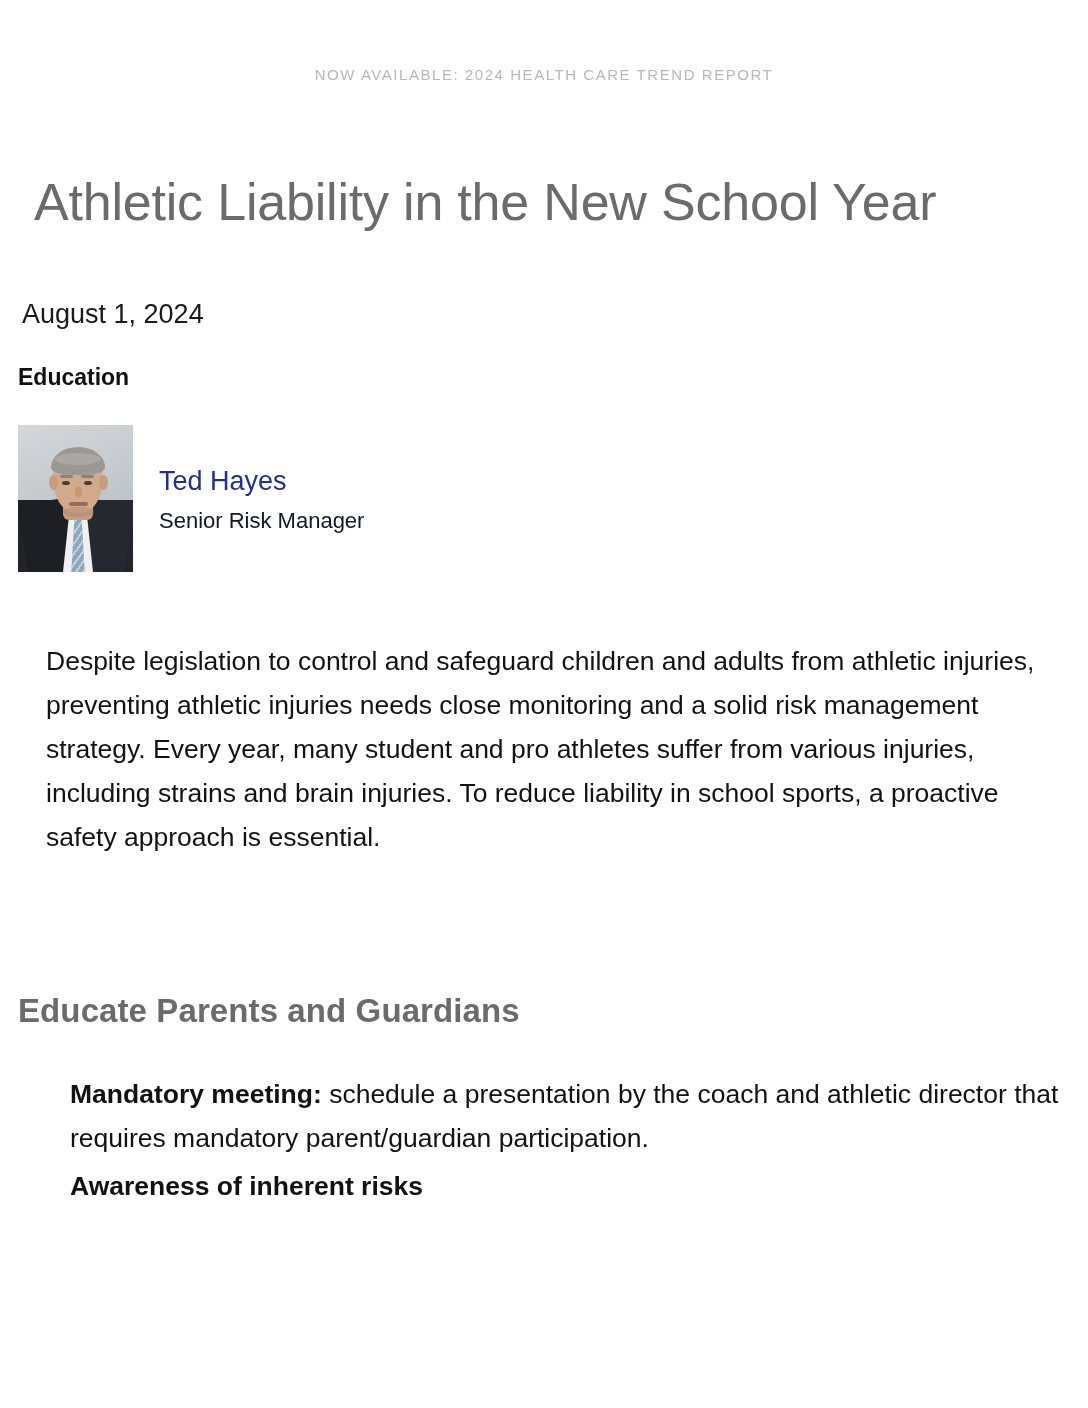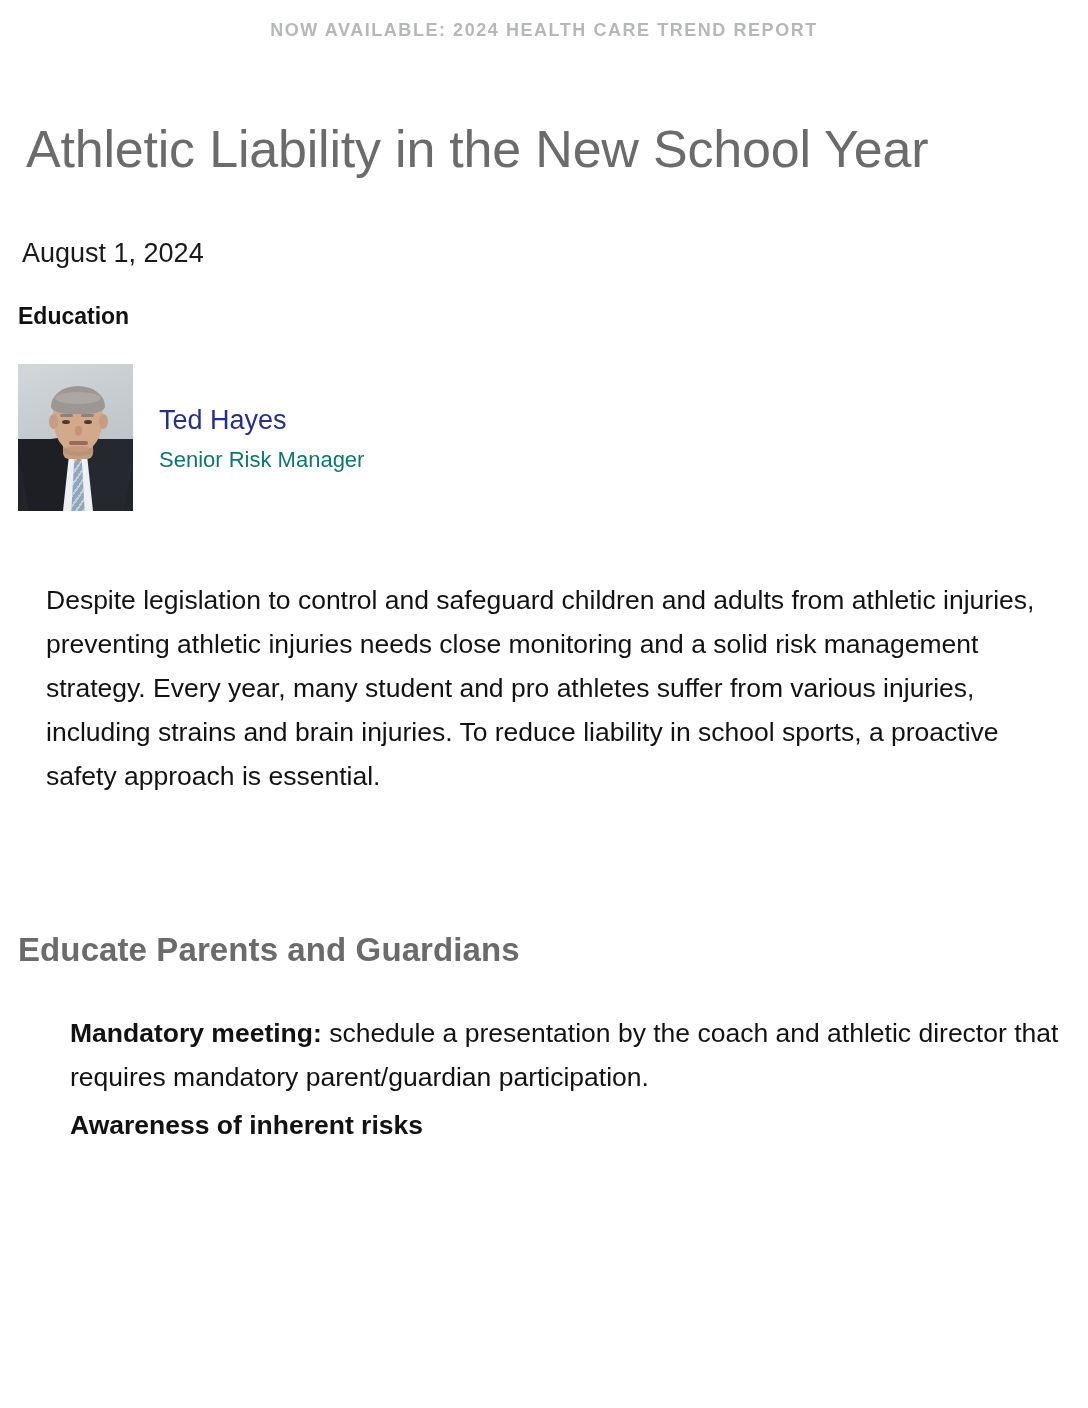--- a/index.html
+++ b/index.html
@@ -26,36 +26,37 @@
   
   .announce-bar {
     width: 100%;
     text-align: center;
     padding-top: 20px;
     padding-bottom: 4px;
   }
   .announce-text {
     display: inline-block;
     color: #b6b7b9;
-    font-size: 18px;
-    font-weight: 700;
+    font-size: 15px;
+    font-weight: 400;
     letter-spacing: 1.55px;
     text-transform: uppercase;
     line-height: 20px;
+    margin-top: 45px;
   }
 
   
   .content {
     padding-left: 18px;
     padding-right: 18px;
   }
 
   
   .article-title {
-    margin: 8px;
+    margin: 16px;
     padding-top: 62px;
     color: #6b6b6b;
     font-size: 52px;
     font-weight: 400;
     line-height: 70px;
     letter-spacing: -0.2px;
     max-width: 960px;
   }
 
   
@@ -265,21 +266,21 @@
     color: #26308c;
     font-size: 27px;
     font-weight: 500;
     line-height: 32px;
     text-underline-offset: 4px;
     text-decoration-thickness: 2px;
     display: inline-block;
     cursor: pointer;
   }
   .author-role {
-    color: #0f766e;
+    color: #0f172a;
     font-size: 22px;
     font-weight: 400;
     line-height: 28px;
     padding-top: 10px;
   }
 
   
   .intro-para {
     margin: 13px;
     padding-top: 54px;

